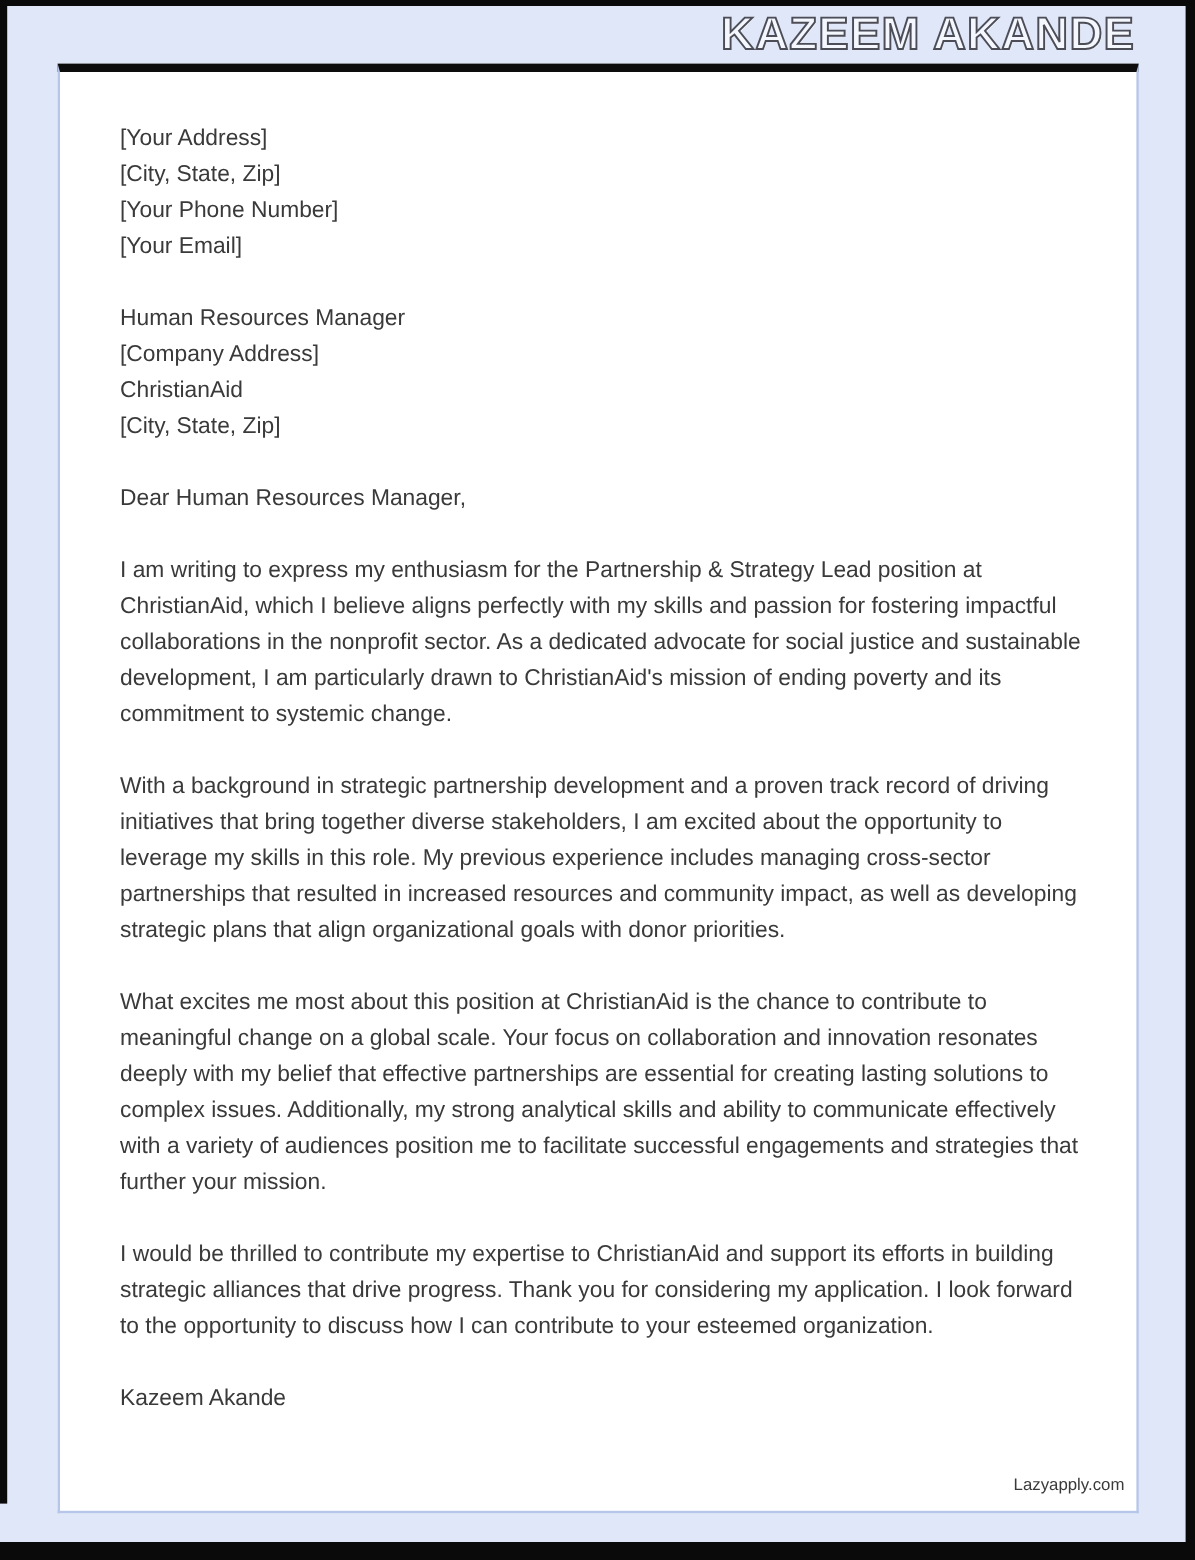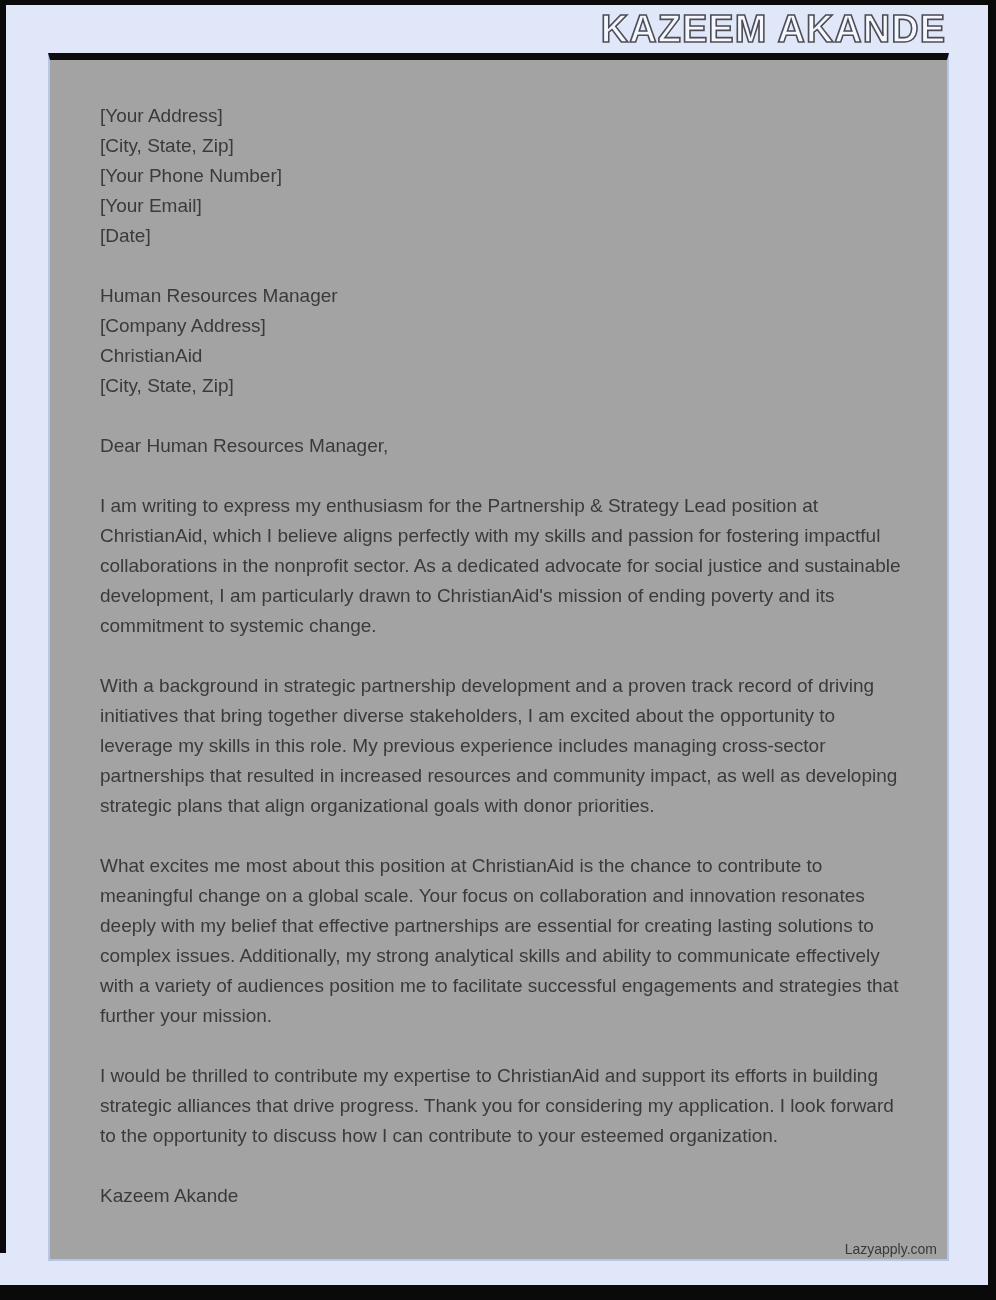--- a/index.html
+++ b/index.html
@@ -33,21 +33,21 @@
       -webkit-text-stroke: 1.6px #4d4d57;
       text-shadow: 1px 1px 0 rgba(255,255,255,0.65);
     }
   }
 
   
   .panel {
     position: absolute;
     left: 48px; top: 53px;
     width: 901px; height: 1208px;
-    background: #a3a3a3;
+    background: #ffffff;
     border-top: 7px solid #0d0d0d;
     border-left: 2px solid #b6c6ea;
     border-right: 2px solid #b6c6ea;
     border-bottom: 2px solid #b6c6ea;
     z-index: 1;
     overflow: hidden;
   }
   .letter-body {
     padding: 41px 40px 0 50px;
     width: 100%;
@@ -56,21 +56,21 @@
     font-size: 19px;
     line-height: 30px;
   }
   .letter-body .block { margin-bottom: 30px; }
   .letter-body .para  { margin-bottom: 30px; max-width: 812px; }
   .line { display: block; }
 
   
   .watermark {
     position: absolute;
-    right: 10px; bottom: 2px;
+    right: 10px; bottom: 14px;
     font-size: 14px;
     color: #3a3a3a;
   }
 
   
   .bottom-date {
     position: absolute;
     left: 99px; top: 1328px;
     font-size: 20px;
     color: #701a75;
@@ -90,21 +90,20 @@
 <div class="header-name">KAZEEM AKANDE</div>
 
 <div class="panel">
   <div class="letter-body">
 
     <div class="block">
       <span class="line">[Your Address]</span>
       <span class="line">[City, State, Zip]</span>
       <span class="line">[Your Phone Number]</span>
       <span class="line">[Your Email]</span>
-      <span class="line">[Date]</span>
     </div>
 
     <div class="block">
       <span class="line">Human Resources Manager</span>
       <span class="line">[Company Address]</span>
       <span class="line">ChristianAid</span>
       <span class="line">[City, State, Zip]</span>
     </div>
 
     <div class="block">Dear Human Resources Manager,</div>

